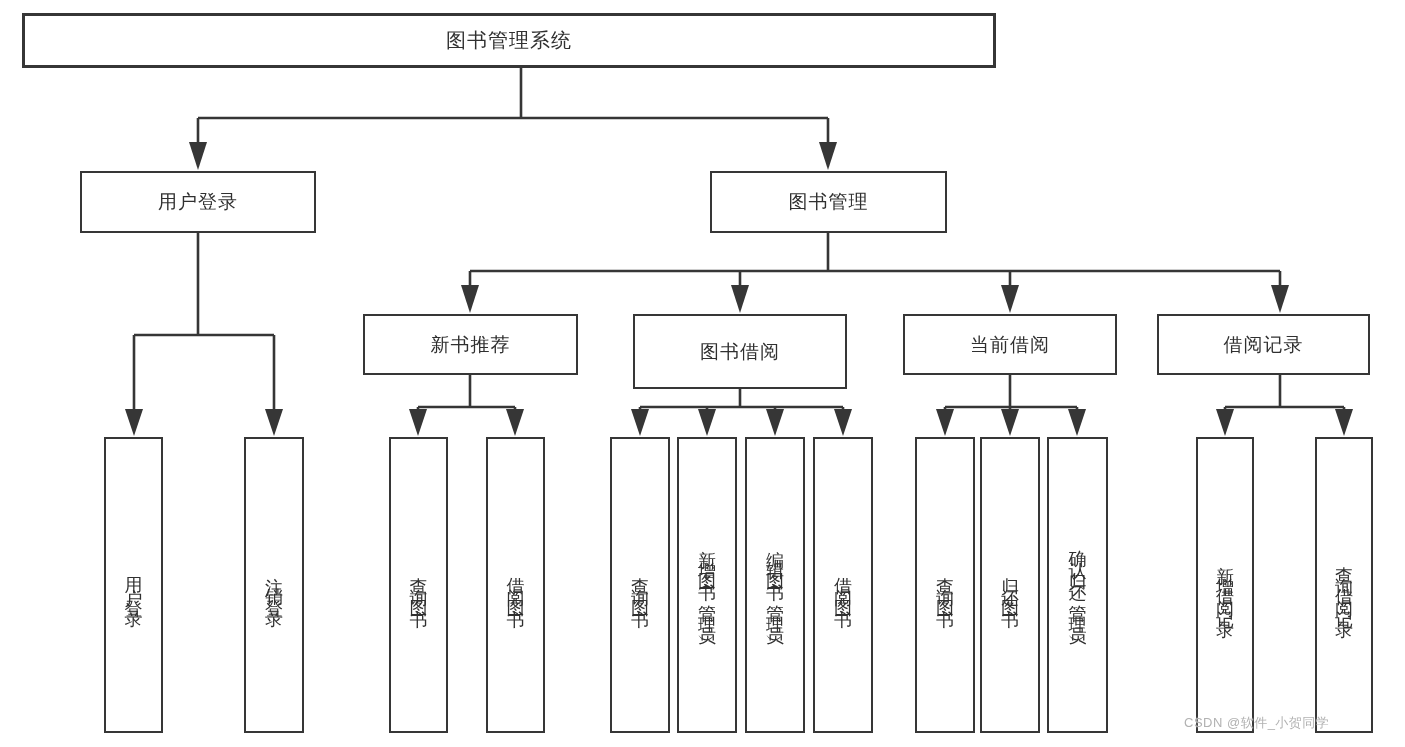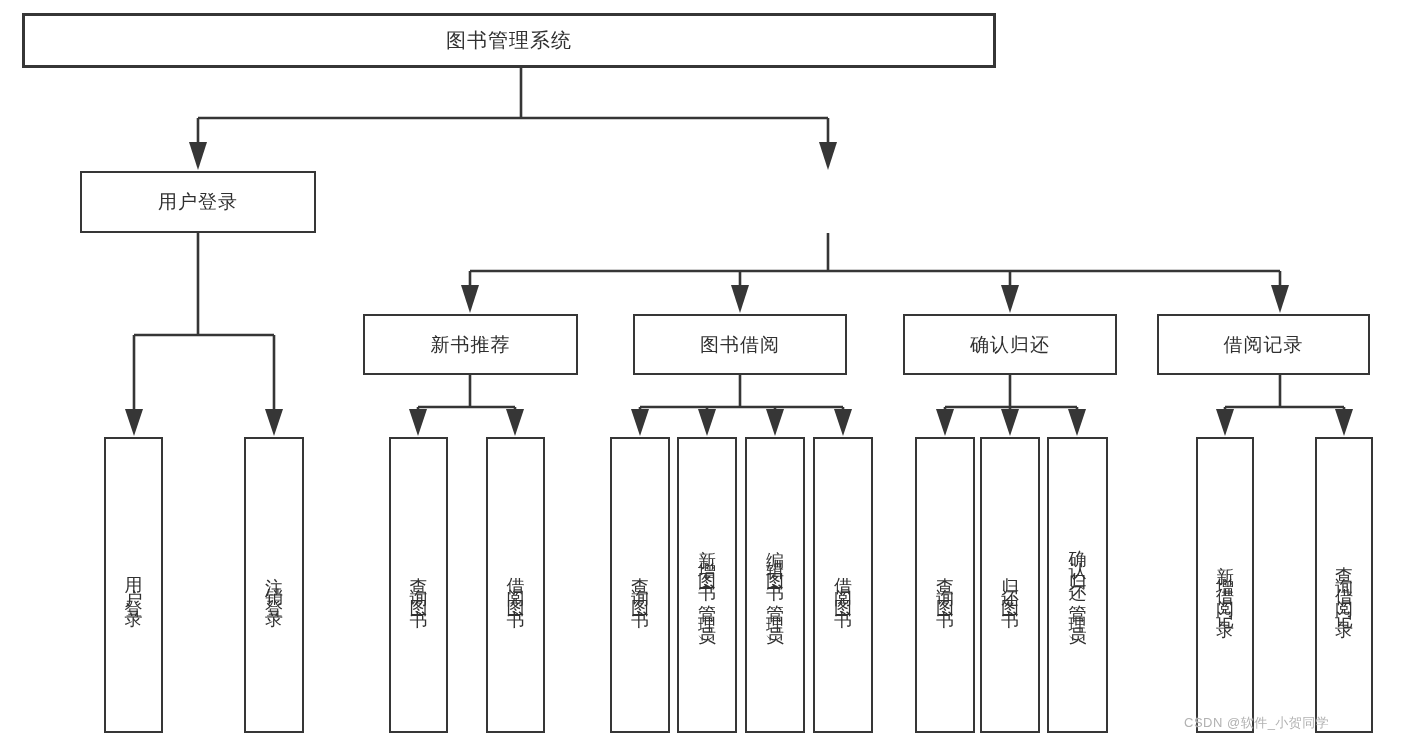--- a/index.html
+++ b/index.html
@@ -118,29 +118,32 @@
     </g>
   </svg>
 
   <div class="box root-box" style="left:22px; top:13px; width:974px; height:55px;">
     <span>图书管理系统</span>
   </div>
 
   <div class="box" style="left:80px; top:171px; width:236px; height:62px;">
     <span>用户登录</span>
   </div>
+  <div class="box" style="left:710px; top:171px; width:237px; height:62px;">
+    <span>图书管理</span>
+  </div>
 
   <div class="box" style="left:363px; top:314px; width:215px; height:61px;">
     <span>新书推荐</span>
   </div>
-  <div class="box" style="left:633px; top:314px; width:214px; height:61px;">
+  <div class="box" style="left:633px; top:314px; width:214px; height:75px;">
     <span>图书借阅</span>
   </div>
   <div class="box" style="left:903px; top:314px; width:214px; height:61px;">
-    <span>确认归还</span>
+    <span>当前借阅</span>
   </div>
   <div class="box" style="left:1157px; top:314px; width:213px; height:61px;">
     <span>借阅记录</span>
   </div>
 
   <div class="box leaf" style="left:104px; top:437px; width:59px; height:296px;">
     <span class="vtext">用户登录</span>
   </div>
   <div class="box leaf" style="left:244px; top:437px; width:60px; height:296px;">
     <span class="vtext">注销登录</span>

